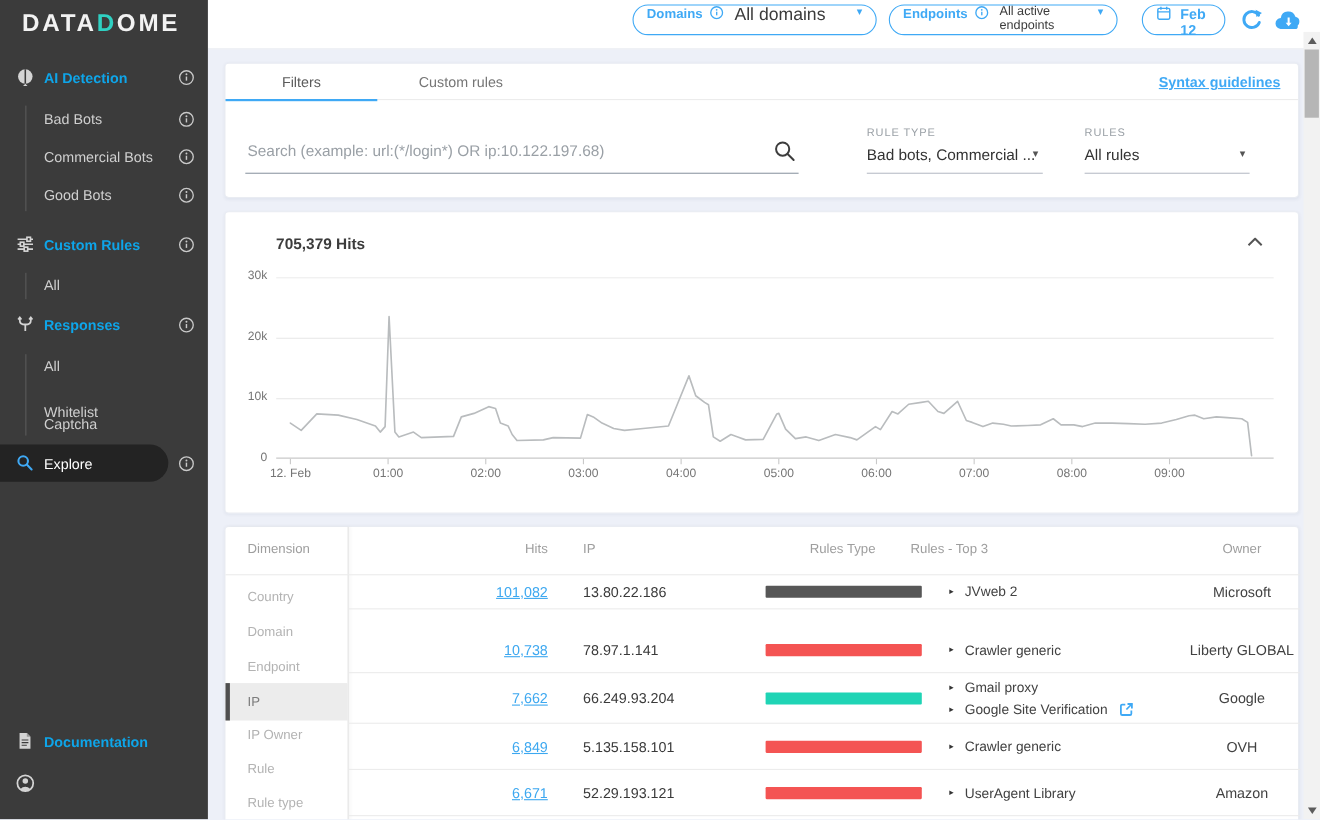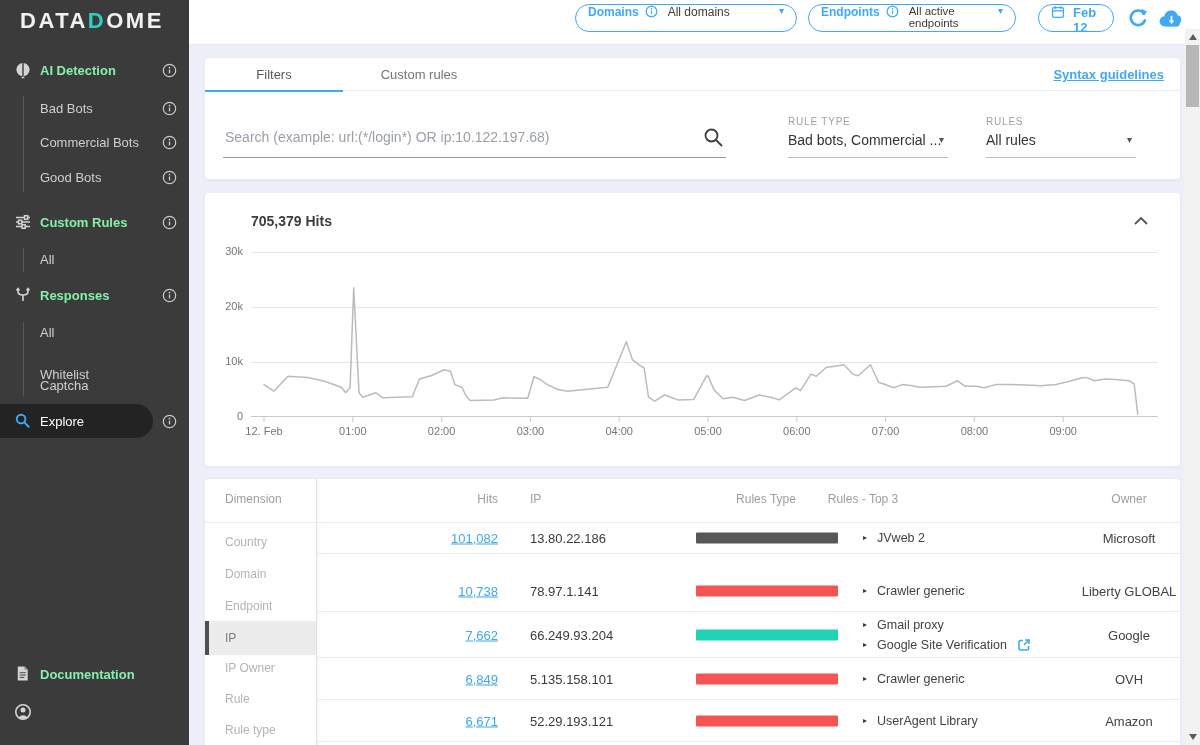--- a/index.html
+++ b/index.html
@@ -8,35 +8,35 @@
          font-family:"Liberation Sans", sans-serif; background:#edf0f8; }
   #app { position:relative; width:1200px; height:745px; overflow:hidden; background:#edf0f8; }
 
   
   #sidebar { position:absolute; left:0; top:0; width:189px; height:745px; background:#3b3b3b; z-index:5; }
   .logo { position:absolute; left:20px; top:8px; font-size:22px; letter-spacing:2.5px;
           color:#f2f2f2; font-weight:600; }
   .logo .logo-d { color:#2fd0c2; font-weight:700; }
   .nav-row { position:absolute; left:0; width:189px; height:30px; display:flex; align-items:center; cursor:pointer; }
   .nav-icon { position:absolute; left:14px; width:18px; height:18px; display:flex; }
-  .nav-label { position:absolute; left:40px; font-size:13px; color:#86efac; font-weight:600; }
+  .nav-label { position:absolute; left:40px; font-size:13px; color:#0ea5e9; font-weight:600; }
   .nav-sub .nav-label { font-weight:400; color:#cfcfcf; }
   .nav-info { position:absolute; left:162px; width:15px; height:15px; }
   .vline { position:absolute; left:23px; width:1px; background:#5a5a5a; }
   #explore-row { height:34px; background:#232323; width:153px; border-radius:0 17px 17px 0; }
   #explore-row .nav-label { color:#ffffff; font-weight:400; }
   #explore-row .nav-info { left:162px; }
 
   
   #topbar { position:absolute; left:189px; top:0; width:1011px; height:45px; background:#ffffff;
             border-bottom:1px solid #e5e8ef; z-index:4; }
   .pill { position:absolute; top:4px; height:28px; border:1.5px solid #3fa9f5; border-radius:15px;
           display:flex; align-items:flex-start; padding:0 12px; gap:6px; background:#fff; cursor:pointer; }
   .pill .plabel { color:#3fa9f5; font-size:12px; font-weight:600; }
-  .pill .pvalue { color:#3b3b3b; font-size:12px; margin-left:4px; }
+  .pill .pvalue { color:#3b3b3b; font-size:16px; margin-left:4px; }
   .pill .caret { color:#3fa9f5; font-size:10px; margin-left:auto; }
   .date-pill { justify-content:center; }
   .date-pill .pvalue { color:#3fa9f5; font-weight:700; font-size:13px; margin-left:2px; }
 
   
   #scrollbar { position:absolute; left:1185px; top:29px; width:15px; height:716px; background:#f2f2f2; z-index:6; }
   .sb-arrow { position:absolute; left:3.5px; width:0; height:0; border-left:4px solid transparent; border-right:4px solid transparent; }
   .sb-up   { top:5px; border-bottom:6px solid #5c5c5c; }
   .sb-down { bottom:5px; border-top:6px solid #5c5c5c; }
   #sb-thumb { position:absolute; left:1px; top:16px; width:13px; height:62px; background:#b6b6b6; }

